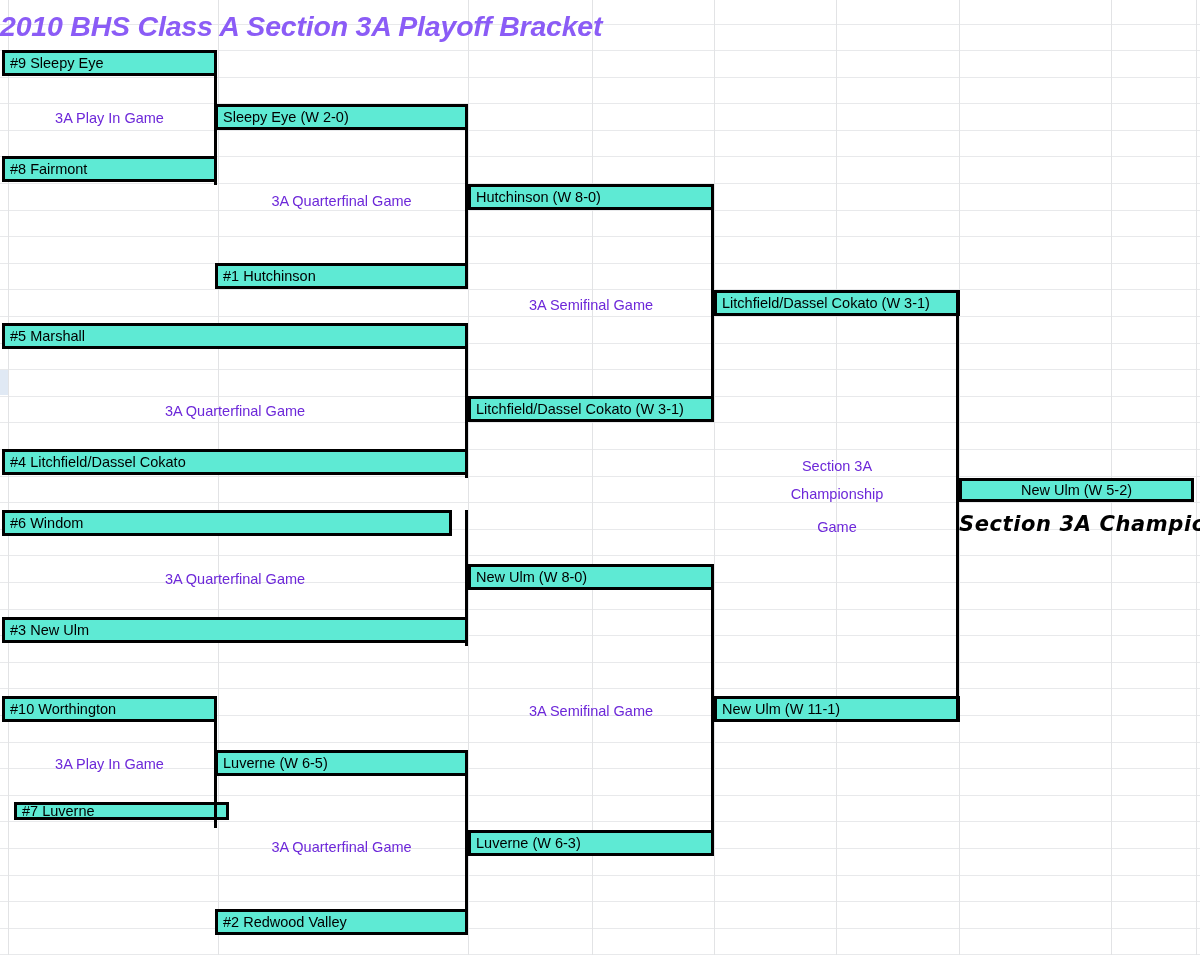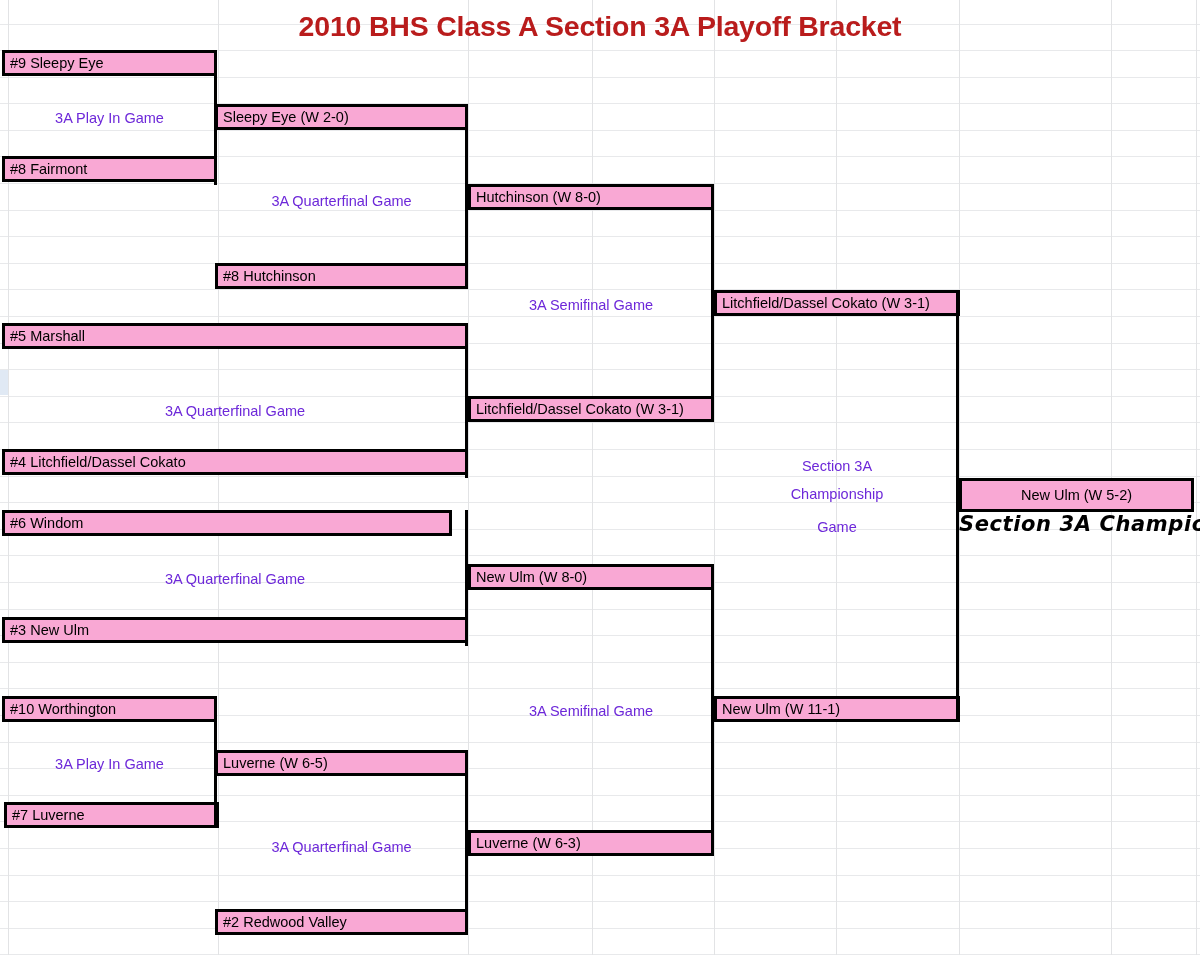--- a/index.html
+++ b/index.html
@@ -15,31 +15,32 @@
   
   .gridline-v{position:absolute;top:0;width:1px;height:955px;background:#e2e3e5;}
   .gridline-h{position:absolute;left:0;height:1px;width:1200px;background:#e8e9eb;}
 
   
   .cell-tint{position:absolute;background:#d6e2f0;opacity:.75;}
 
   
   .sheet-title{
     position:absolute;left:0;top:10px;width:1200px;
-    text-align:center;
-    font-size:28.5px;font-weight:bold;color:#b91c1c;
+    text-align:left;
+    font-size:28.5px;font-weight:bold;color:#8b5cf6;
     letter-spacing:-.2px;
     white-space:nowrap;
+    font-style:italic;
   }
 
   
   .bx{
     position:absolute;
     box-sizing:border-box;
-    background:#f9a8d4;
+    background:#5eead4;
     border-top:3px solid #000;
     border-bottom:3px solid #000;
     border-left:3px solid #000;
     border-right:3px solid #000;
     font-size:14.5px;color:#000;
     display:flex;align-items:center;
     white-space:nowrap;
     overflow:hidden;
   }
   .bx.pad{padding-left:5px;}
@@ -123,21 +124,21 @@
 
   <div class="sheet-title">2010 BHS Class A Section 3A Playoff Bracket</div>
 
   <div class="bx pad" style="left:2px;top:50px;width:215px;height:26px;">#9 Sleepy Eye</div>
   <div class="bx pad" style="left:2px;top:156px;width:215px;height:26px;">#8 Fairmont</div>
   <div class="cv" style="left:214px;top:50px;height:135px;"></div>
   <div class="cap" style="left:2px;top:105px;width:215px;">3A Play In Game</div>
 
   <div class="bx pad" style="left:215px;top:104px;width:253px;height:26px;">Sleepy Eye (W 2-0)</div>
 
-  <div class="bx pad" style="left:215px;top:263px;width:253px;height:26px;">#8 Hutchinson</div>
+  <div class="bx pad" style="left:215px;top:263px;width:253px;height:26px;">#1 Hutchinson</div>
   <div class="cv" style="left:465px;top:104px;height:185px;"></div>
   <div class="cap" style="left:215px;top:188px;width:253px;">3A Quarterfinal Game</div>
 
   <div class="bx pad" style="left:468px;top:184px;width:246px;height:26px;">Hutchinson (W 8-0)</div>
 
   <div class="bx pad" style="left:2px;top:323px;width:466px;height:26px;">#5 Marshall</div>
   <div class="bx pad" style="left:2px;top:449px;width:466px;height:26px;">#4 Litchfield/Dassel Cokato</div>
   <div class="cv" style="left:465px;top:343px;height:135px;"></div>
   <div class="cap" style="left:2px;top:398px;width:466px;">3A Quarterfinal Game</div>
 
@@ -149,21 +150,21 @@
   <div class="bx pad" style="left:714px;top:290px;width:246px;height:26px;">Litchfield/Dassel Cokato (W 3-1)</div>
 
   <div class="bx pad" style="left:2px;top:510px;width:450px;height:26px;">#6 Windom</div>
   <div class="bx pad" style="left:2px;top:617px;width:466px;height:26px;">#3 New Ulm</div>
   <div class="cv" style="left:465px;top:510px;height:136px;"></div>
   <div class="cap" style="left:2px;top:566px;width:466px;">3A Quarterfinal Game</div>
 
   <div class="bx pad" style="left:468px;top:564px;width:246px;height:26px;">New Ulm (W 8-0)</div>
 
   <div class="bx pad" style="left:2px;top:696px;width:215px;height:26px;">#10 Worthington</div>
-  <div class="bx pad" style="left:4px;top:802px;width:215px;height:26px;">#7 Luverne</div>
+  <div class="bx pad" style="left:14px;top:802px;width:215px;height:18px;">#7 Luverne</div>
   <div class="cv" style="left:214px;top:696px;height:132px;"></div>
   <div class="cap" style="left:2px;top:751px;width:215px;">3A Play In Game</div>
 
   <div class="bx pad" style="left:215px;top:750px;width:253px;height:26px;">Luverne (W 6-5)</div>
 
   <div class="bx pad" style="left:215px;top:909px;width:253px;height:26px;">#2 Redwood Valley</div>
   <div class="cv" style="left:465px;top:750px;height:185px;"></div>
   <div class="cap" style="left:215px;top:834px;width:253px;">3A Quarterfinal Game</div>
 
   <div class="bx pad" style="left:468px;top:830px;width:246px;height:26px;">Luverne (W 6-3)</div>
@@ -172,17 +173,17 @@
   <div class="cap" style="left:468px;top:698px;width:246px;">3A Semifinal Game</div>
 
   <div class="bx pad" style="left:714px;top:696px;width:246px;height:26px;">New Ulm (W 11-1)</div>
 
   <div class="cv" style="left:956px;top:290px;height:432px;"></div>
 
   <div class="cap" style="left:714px;top:453px;width:246px;">Section 3A</div>
   <div class="cap" style="left:714px;top:481px;width:246px;">Championship</div>
   <div class="cap" style="left:714px;top:514px;width:246px;">Game</div>
 
-  <div class="bx ctr" style="left:959px;top:478px;width:235px;height:34px;">New Ulm (W 5-2)</div>
+  <div class="bx ctr" style="left:959px;top:478px;width:235px;height:24px;">New Ulm (W 5-2)</div>
 
   <div class="champ-label" style="left:959px;top:512px;width:235px;">Section 3A Champion</div>
 
 </div>
 
 </body></html>

